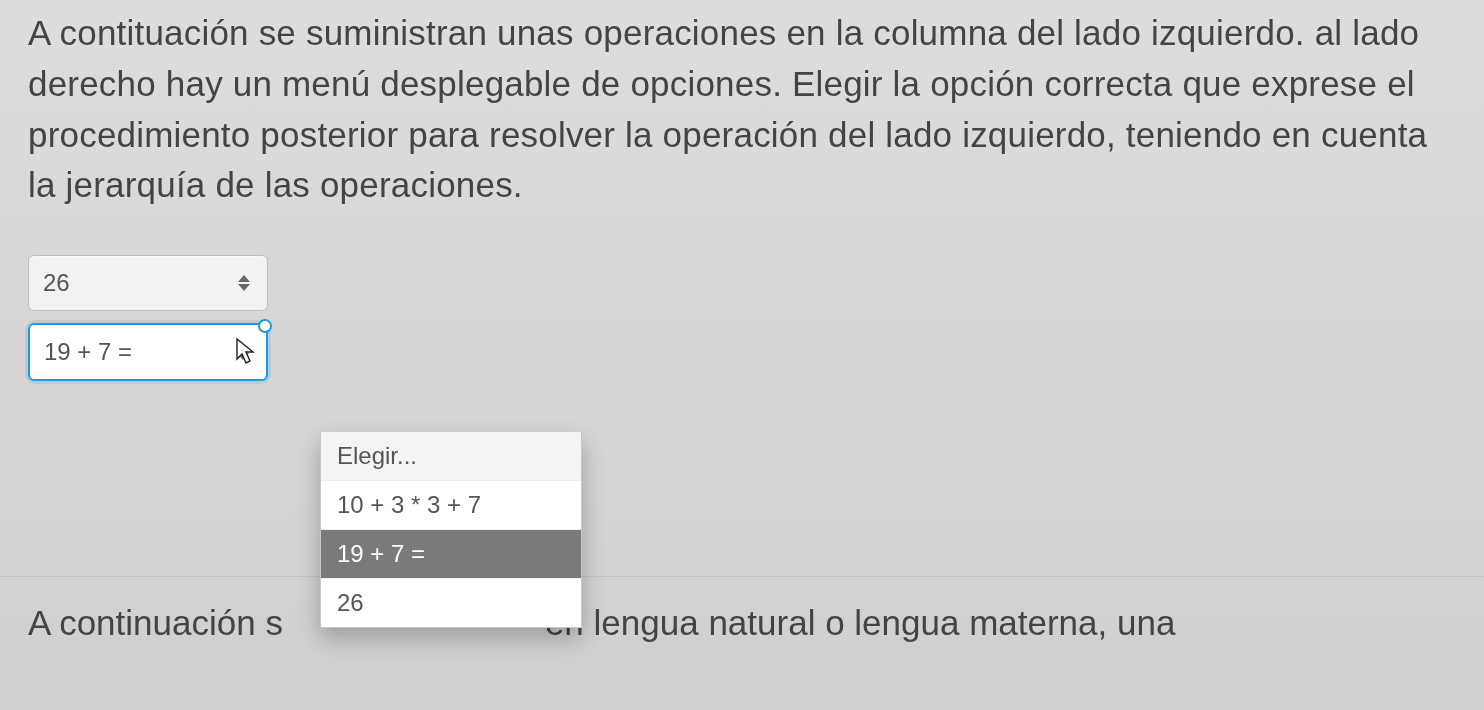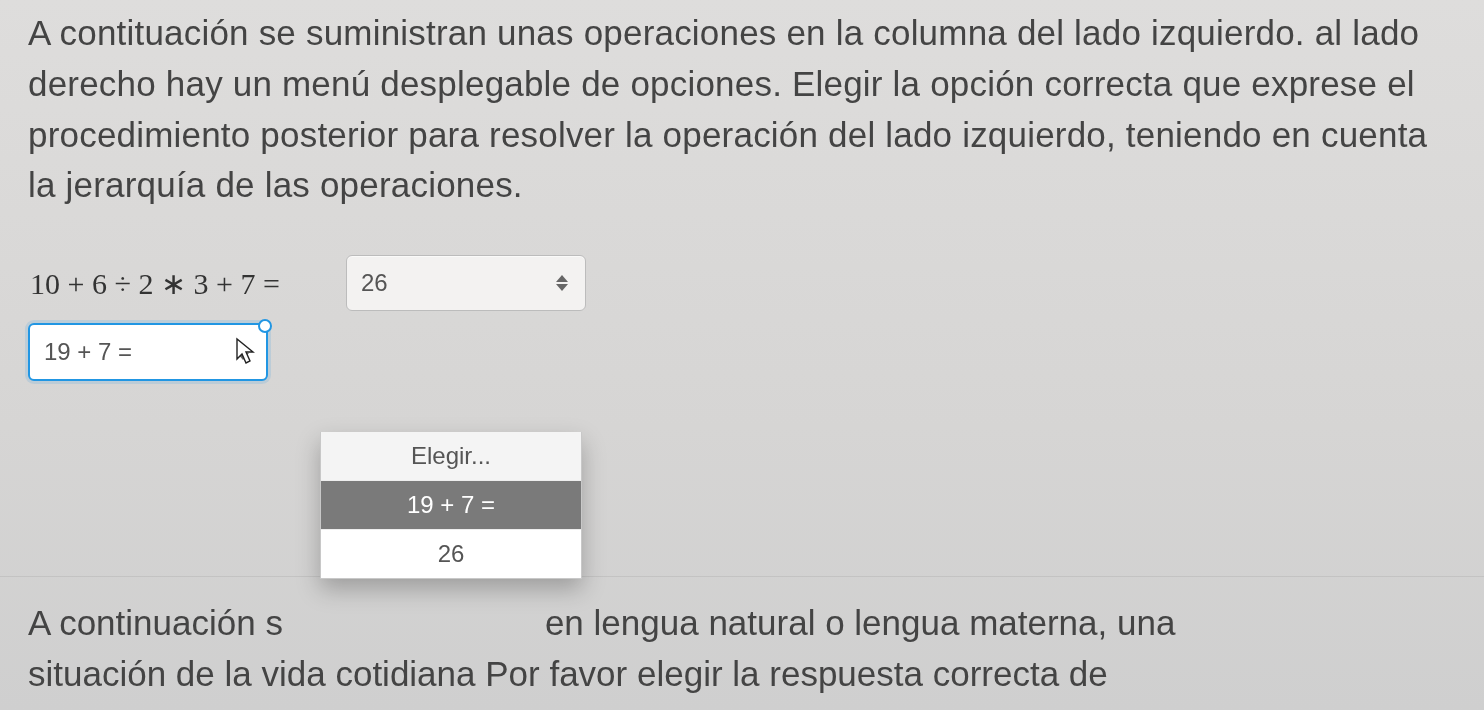--- a/index.html
+++ b/index.html
@@ -85,21 +85,20 @@
     left: 320px;
     top: 432px;
     width: 262px;
     background: #f8f8f8;
     border: 1px solid #c8c8c8;
     border-top: none;
     box-shadow: 0 10px 22px rgba(0,0,0,0.25);
     font-size: 24px;
     color: #555;
     z-index: 30;
-    text-align: center;
   }
   .dropdown-list .opt {
     padding: 10px 16px;
     background: #fff;
     border-top: 1px solid #eee;
   }
   .dropdown-list .opt:first-child { border-top: none; background:#f4f4f4; }
   .dropdown-list .opt.highlight {
     background: #7a7a7a;
     color: #fff;
@@ -127,21 +126,20 @@
   }
 </style>
 </head>
 <body>
 
 <div class="instructions">A contituación se suministran unas operaciones en la columna del lado izquierdo. al lado derecho hay un menú desplegable de opciones. Elegir la opción correcta que exprese el procedimiento posterior para resolver la operación del lado izquierdo, teniendo en cuenta la jerarquía de las operaciones.</div>
 
 <div class="rows">
 
   <div class="row">
-    <div class="expr">10 + 6 ÷ 2 ∗ 3 + 7 =</div>
     <div class="select-box">
       <span class="select-value">26</span>
       <span class="spinner">
         <span class="tri-up"></span>
           <span class="tri-down"></span>
       </span>
     </div>
   </div>
 
   <div class="row">
@@ -155,28 +153,26 @@
       <svg class="cursor-icon" width="26" height="30" viewBox="0 0 26 30">
         <path d="M3 2 L3 22 L8 17 L12 26 L16 24 L12 15 L19 15 Z" fill="#fff" stroke="#222" stroke-width="1.4"></path>
       </svg>
     </div>
   </div>
 
 </div>
 
 <div class="dropdown-list">
   <div class="opt">Elegir...</div>
+  <div class="opt">10 + 3 * 3 + 7</div>
   <div class="opt highlight">19 + 7 =</div>
   <div class="opt">26</div>
 </div>
 
 <div class="divider"></div>
 
 <div class="bottom-question">
   <div class="bq-line1">
     <span class="bq-prefix">A continuación s</span>
     <span class="bq-gap"></span>
     <span class="bq-suffix">en lengua natural o lengua materna, una</span>
   </div>
-  <div>
-    <span>situación de la vida cotidiana</span><span>  Por favor elegir la respuesta correcta  de</span>
-  </div>
 </div>
 
 </body></html>

